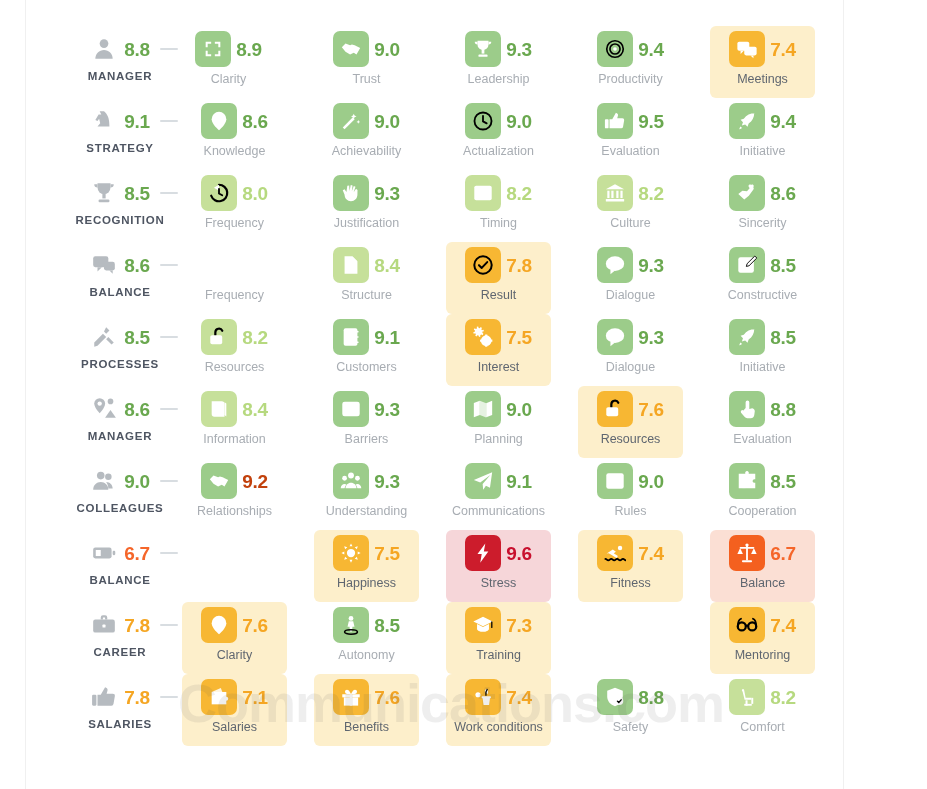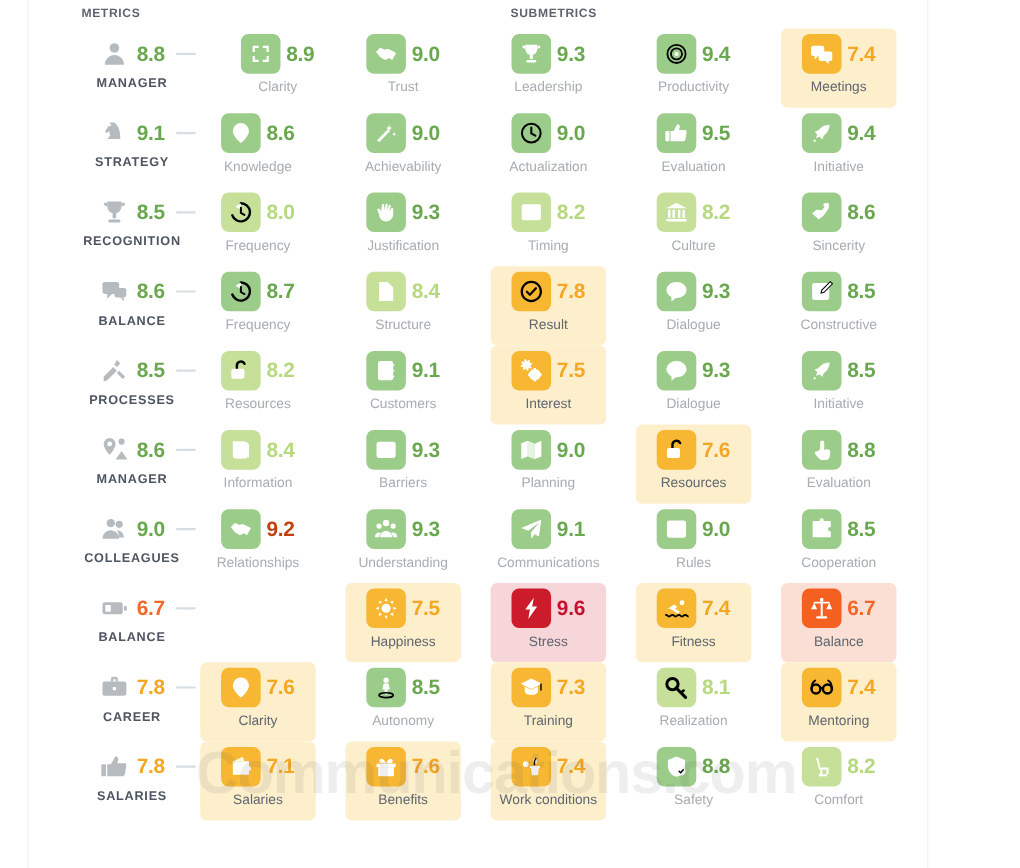--- a/index.html
+++ b/index.html
@@ -52,41 +52,37 @@
     font-family:"Liberation Sans","DejaVu Sans",sans-serif;
   }
 </style>
 </head>
 <body>
 
 <div id="root">
   <div class="frame-left"></div>
   <div class="frame-right"></div>
 
-  <div class="headers">
-    <div class="hdr metrics">METRICS</div>
-    <div class="hdr submetrics">SUBMETRICS</div>
-  </div>
 
   <div class="grid" id="grid">
       <div class="row">
         <div class="metric">
           <div class="metric-top">
             <span class="metric-ico">
               <svg width="26" height="26" viewBox="0 0 24 24" fill="#b6bbc0" aria-hidden="true">
                 <circle cx="12" cy="7" r="4"></circle>
                 <path d="M4 21c0-4.4 3.6-8 8-8s8 3.6 8 8z"></path>
               </svg>
             </span>
             <span class="metric-val" style="color:#6aa84f">8.8</span>
           </div>
           <div class="metric-label">MANAGER</div>
         </div>
         <div class="dash"></div>
-        <div class="sub" style="left: 200px; background: transparent;">
+        <div class="sub" style="left: 176px; background: transparent;">
           <div class="sub-top">
             <span class="tile" style="background:#9ccc8a">
               <svg width="22" height="22" viewBox="0 0 24 24" fill="#ffffff" aria-hidden="true">
                 <path d="M4 4h6v2.2H6.2V10H4zM20 4v6h-2.2V6.2H14V4zM4 20v-6h2.2v3.8H10V20zM20 20h-6v-2.2h3.8V14H20z"></path>
               </svg>
             </span>
             <span class="sub-val" style="color:#6aa84f">8.9</span>
           </div>
           <div class="sub-label">Clarity</div>
         </div>
@@ -316,30 +312,20 @@
                 <rect x="12" y="9" width="10" height="8" rx="2"></rect>
                 <path d="M20 17l0 3-3-3z"></path>
               </svg>
             </span>
             <span class="metric-val" style="color:#6aa84f">8.6</span>
           </div>
           <div class="metric-label">BALANCE</div>
         </div>
         <div class="dash"></div>
         <div class="sub" style="left: 182px; background: transparent;">
-          <div class="sub-top">
-            <span class="tile" style="background:#9ccc8a">
-              <svg width="22" height="22" viewBox="0 0 24 24" fill="#ffffff" aria-hidden="true">
-                <path d="M12 3a9 9 0 1 1-8.5 12" fill="none" stroke="currentColor" stroke-width="2.4" stroke-linecap="round"></path>
-                <path d="M12 3L6.5 6.2 12 9.6z"></path>
-                <path d="M12 7.5v5l3.5 2" fill="none" stroke="currentColor" stroke-width="2" stroke-linecap="round"></path>
-              </svg>
-            </span>
-            <span class="sub-val" style="color:#6aa84f">8.7</span>
-          </div>
           <div class="sub-label">Frequency</div>
         </div>
         <div class="sub" style="left: 314px; background: transparent;">
           <div class="sub-top">
             <span class="tile" style="background:#c6e09a">
               <svg width="22" height="22" viewBox="0 0 24 24" fill="#ffffff" aria-hidden="true">
                 <path d="M5 2.5h8.5L19 8v13.5H5z"></path>
                 <path d="M13.5 2.5L19 8h-5.5z" fill="#fff" opacity=".55"></path>
                 <rect x="7.4" y="11" width="9" height="1.4" fill="#fff"></rect>
                 <rect x="7.4" y="14" width="9" height="1.4" fill="#fff"></rect>
@@ -760,33 +746,20 @@
               <svg width="22" height="22" viewBox="0 0 24 24" fill="#ffffff" aria-hidden="true">
                 <path d="M12 3L1.5 8.2 12 13.4l10.5-5.2z"></path>
                 <path d="M5.5 11v5c0 2 3 3.4 6.5 3.4s6.5-1.4 6.5-3.4v-5l-6.5 3.2z"></path>
                 <path d="M21.6 8.6v6" stroke="currentColor" stroke-width="1.4" stroke-linecap="round"></path>
               </svg>
             </span>
             <span class="sub-val" style="color:#f5a623">7.3</span>
           </div>
           <div class="sub-label">Training</div>
         </div>
-        <div class="sub" style="left: 578px; background: transparent;">
-          <div class="sub-top">
-            <span class="tile" style="background:#c6e09a">
-              <svg width="22" height="22" viewBox="0 0 24 24" fill="#ffffff" aria-hidden="true">
-                <circle cx="8" cy="8.6" r="5.6" fill="none" stroke="currentColor" stroke-width="3"></circle>
-                <path d="M11.6 12.4L21 21.8" stroke="currentColor" stroke-width="3" stroke-linecap="round" fill="none"></path>
-                <path d="M16.6 17.4l2.4-2.4" stroke="currentColor" stroke-width="2.6" stroke-linecap="round" fill="none"></path>
-              </svg>
-            </span>
-            <span class="sub-val" style="color:#b6d97f">8.1</span>
-          </div>
-          <div class="sub-label">Realization</div>
-        </div>
         <div class="sub flag" style="left: 710px; background: rgb(253, 239, 203);">
           <div class="sub-top">
             <span class="tile" style="background:#f7b733">
               <svg width="22" height="22" viewBox="0 0 24 24" fill="#ffffff" aria-hidden="true">
                 <circle cx="6.3" cy="13.5" r="4.4" fill="none" stroke="currentColor" stroke-width="2.4"></circle>
                 <circle cx="17.7" cy="13.5" r="4.4" fill="none" stroke="currentColor" stroke-width="2.4"></circle>
                 <path d="M10.7 13.2c.8-.8 1.8-.8 2.6 0" fill="none" stroke="currentColor" stroke-width="2.2" stroke-linecap="round"></path>
                 <path d="M2 13.5C2 8.6 3.5 6 5.5 5.2M22 13.5c0-4.9-1.5-7.5-3.5-8.3" fill="none" stroke="currentColor" stroke-width="2" stroke-linecap="round"></path>
               </svg>
             </span>

